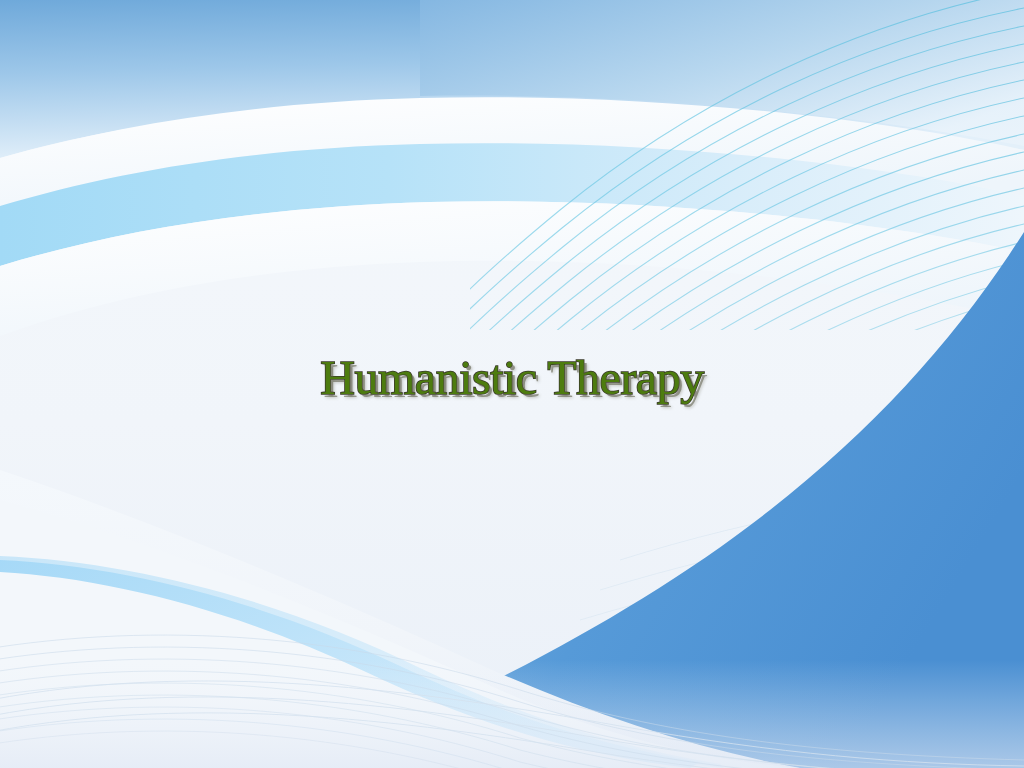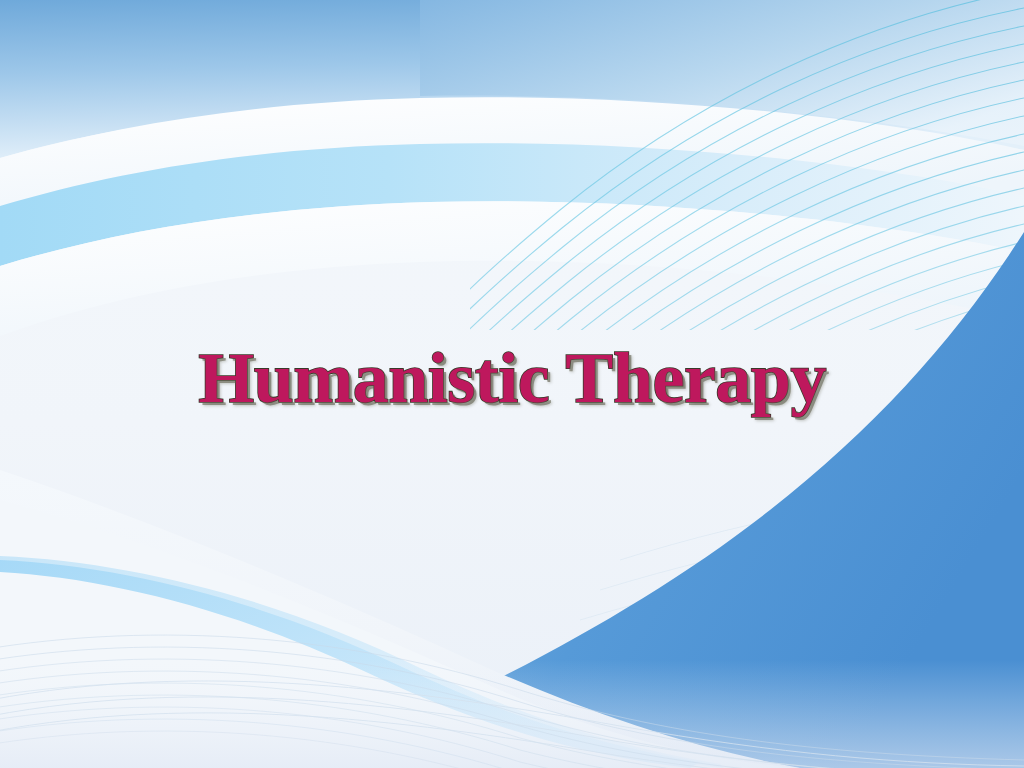--- a/index.html
+++ b/index.html
@@ -44,25 +44,25 @@
     height: 120px;
     display: flex;
     align-items: center;
     justify-content: center;
     text-align: center;
   }
 
   .slide-title {
     margin: 0;
     font-family: "Liberation Serif", "DejaVu Serif", serif;
-    font-weight: bold;
-    font-size: 72px;
+    font-weight: normal;
+    font-size: 48px;
     line-height: 1.0;
     letter-spacing: -0.5px;
-    color: #be185d;
+    color: #4d7c0f;
     -webkit-text-stroke: 1.6px #3a3a2a;
     paint-order: stroke fill;
     text-shadow:
        3px 3px 0 rgba(90,90,70,0.55),
        4px 4px 3px rgba(90,90,70,0.30);
     white-space: nowrap;
     -webkit-font-smoothing: antialiased;
   }
 </style>
 </head>

